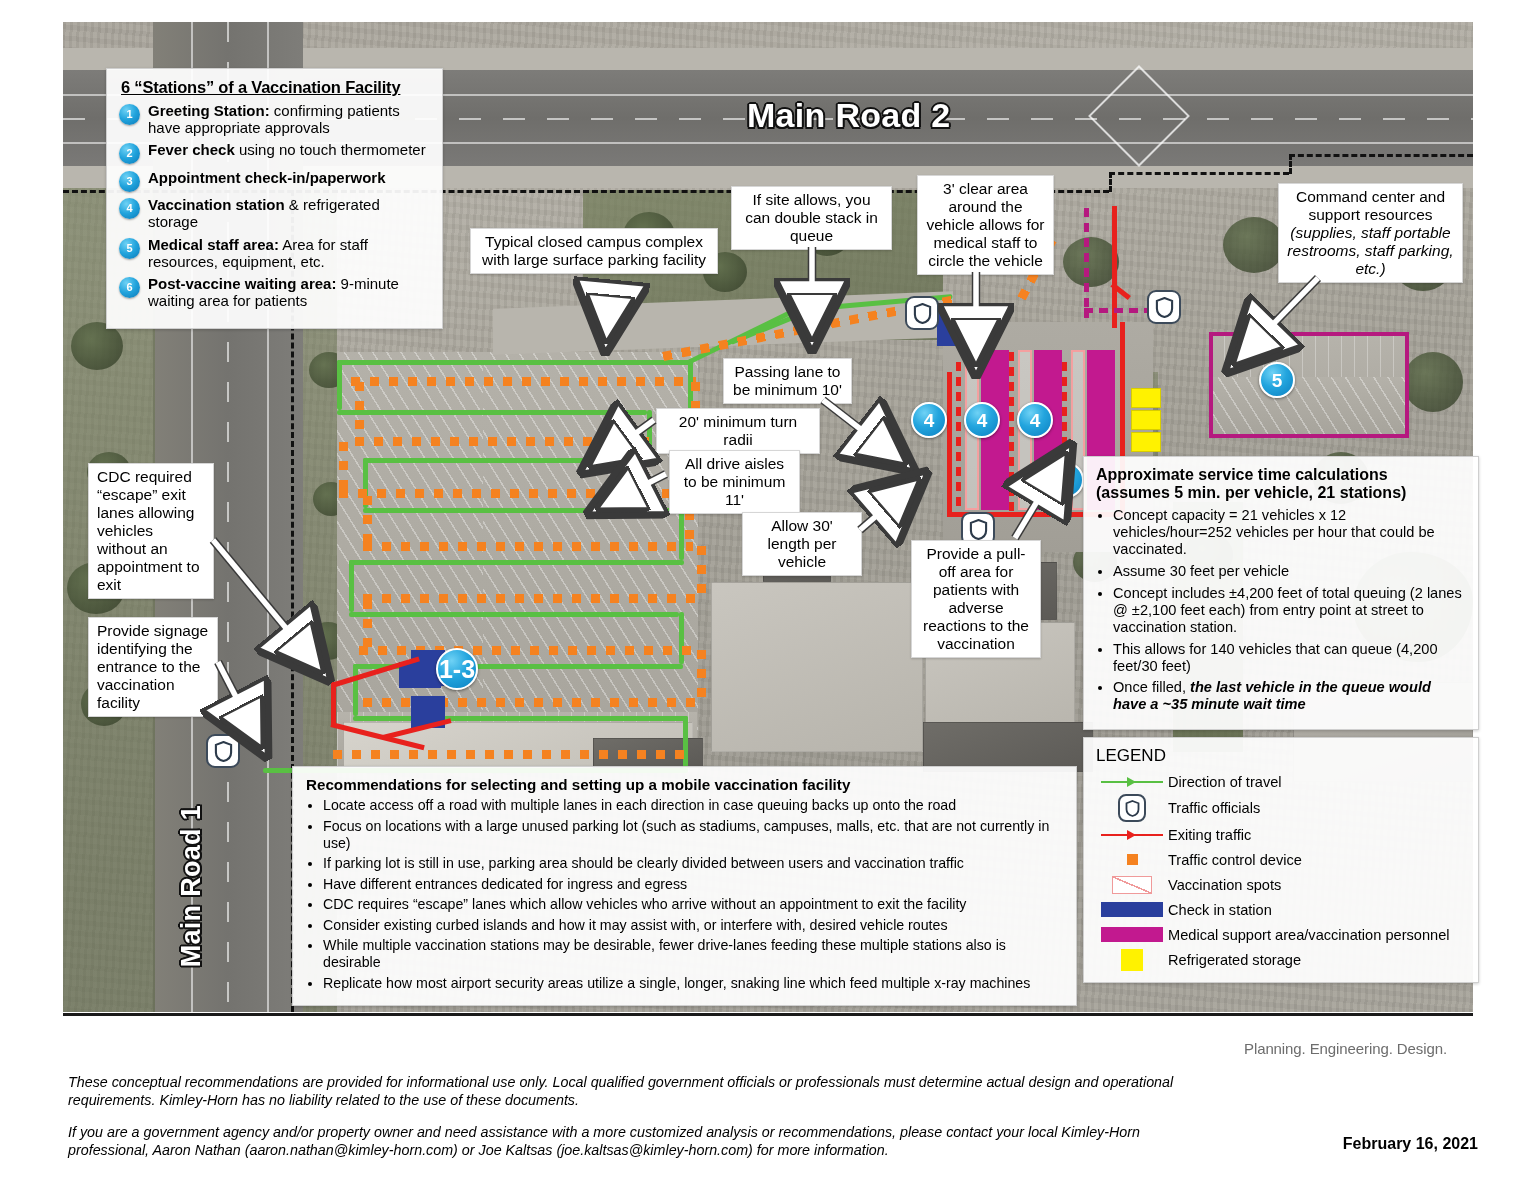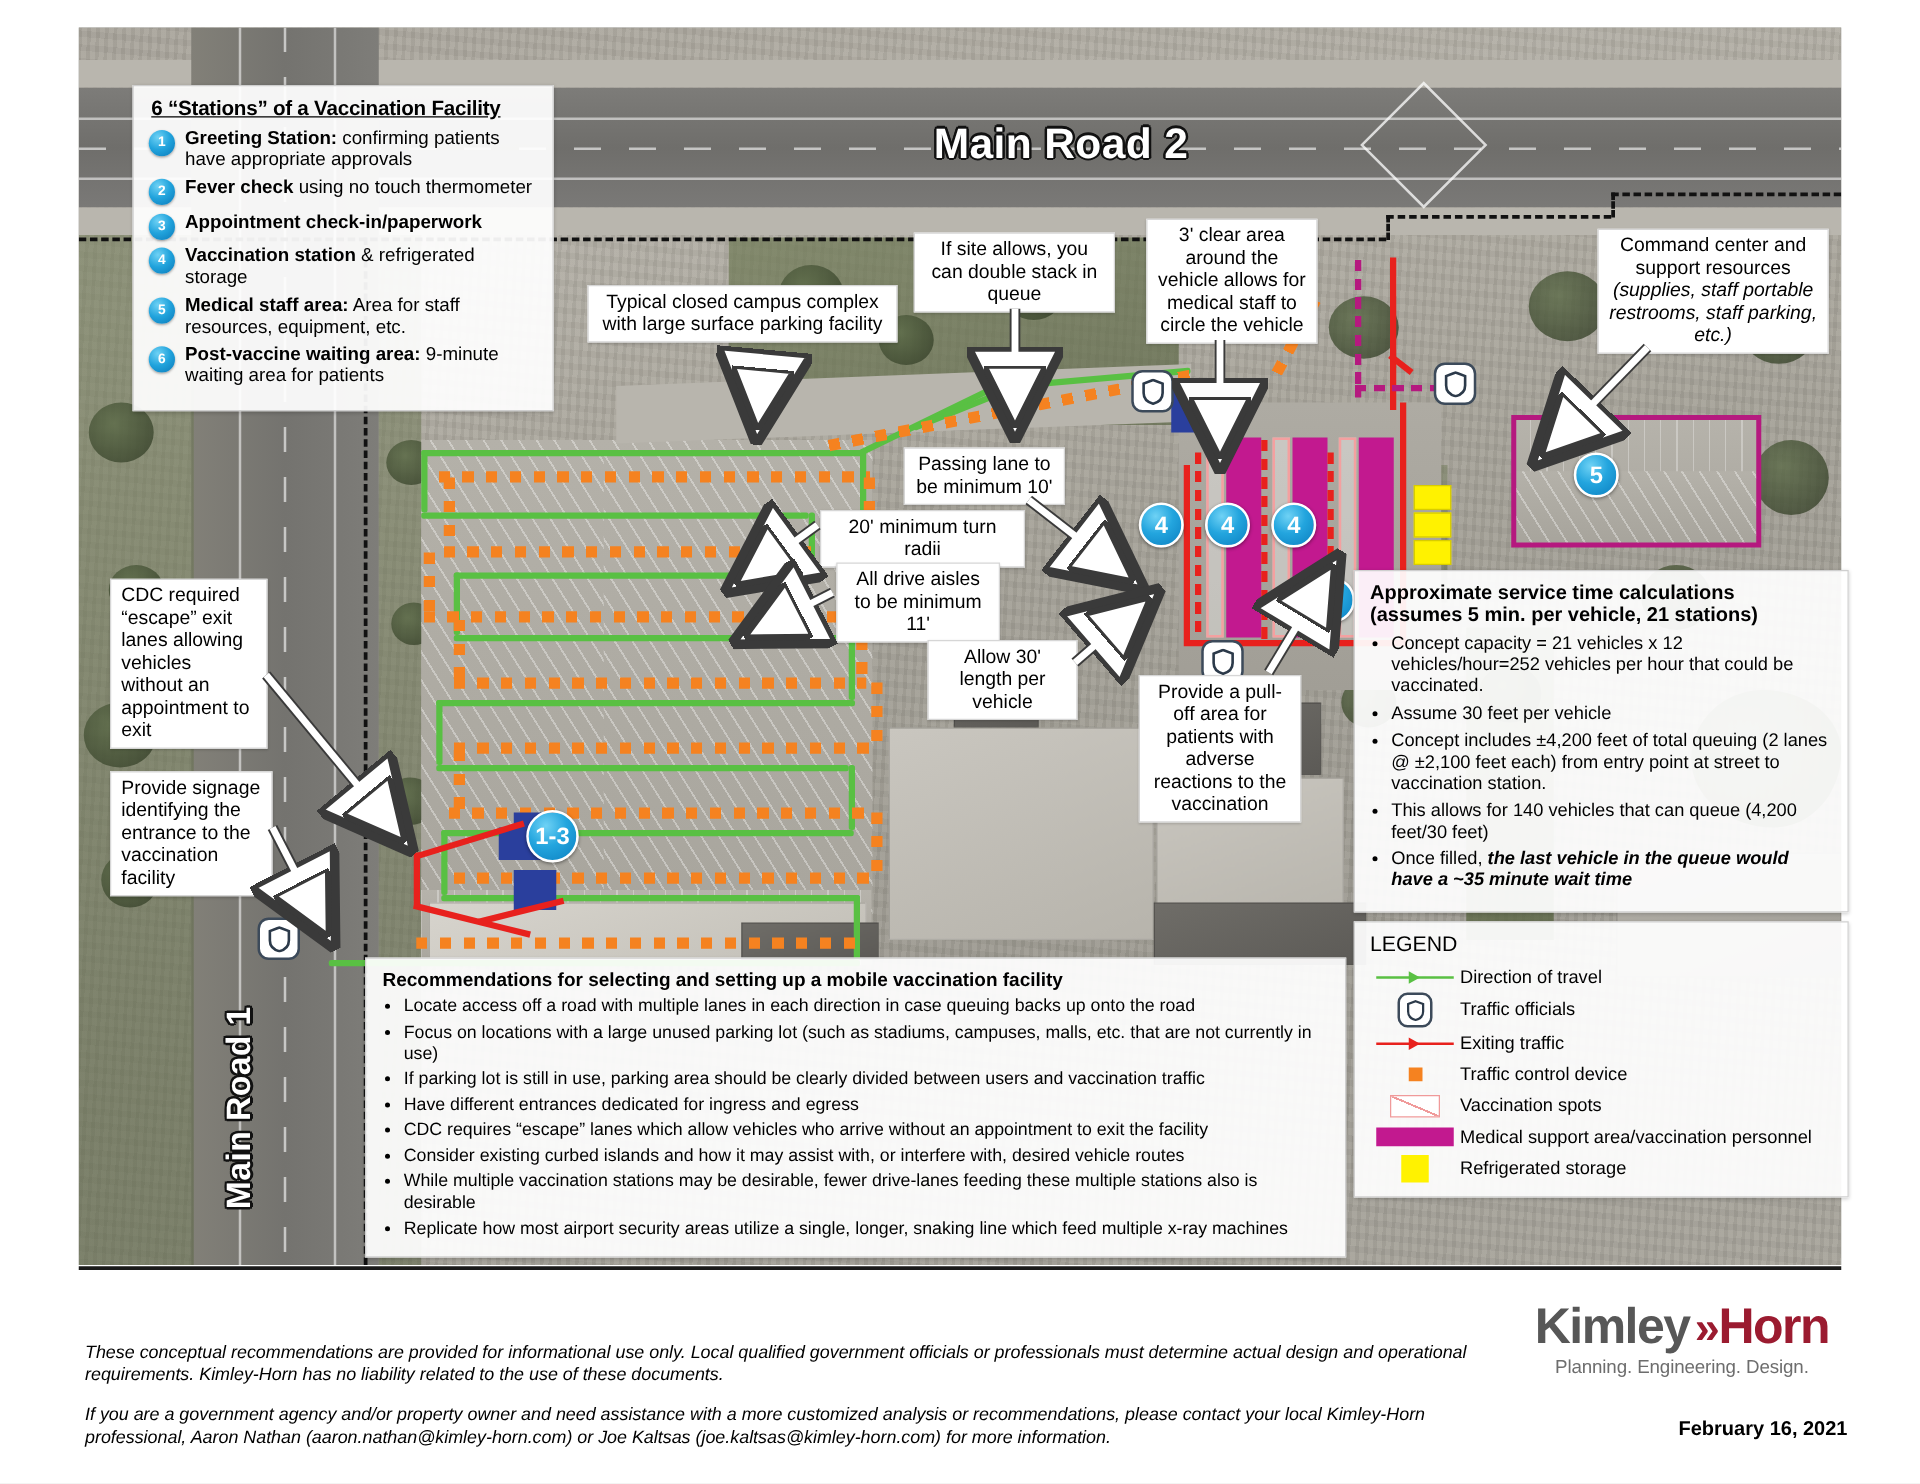--- a/index.html
+++ b/index.html
@@ -329,21 +329,21 @@
     <div class="blue-box" style="left:336px;top:640px;width:42px;height:26px;"></div>
     <div class="blue-box" style="left:348px;top:674px;width:34px;height:32px;"></div>
 
     <div class="red-path h" style="left:272px;top:660px;width:88px;transform:rotate(-17deg);transform-origin:left center;"></div>
     <div class="red-path h" style="left:268px;top:700px;width:96px;transform:rotate(14deg);transform-origin:left center;"></div>
     <div class="red-path v" style="left:268px;top:660px;height:44px;"></div>
     <div class="red-path h" style="left:320px;top:713px;width:70px;transform:rotate(-14deg);transform-origin:left center;"></div>
 
     <div class="magenta-outline" style="left:1146px;top:310px;width:200px;height:106px;"></div>
 
-    <div class="badge" style="left:358px;top:626px;width:42px;height:42px;font-size:19px;text-align:right;">
+    <div class="badge" style="left:373px;top:626px;width:42px;height:42px;font-size:25px;text-align:right;">
         <span>1-3</span>
       </div>
     <div class="badge" style="left:848px;top:380px;width:36px;height:36px;font-size:19px;">
         <span>4</span>
       </div>
     <div class="badge" style="left:901px;top:380px;width:36px;height:36px;font-size:19px;">
         <span>4</span>
       </div>
     <div class="badge" style="left:954px;top:380px;width:36px;height:36px;font-size:19px;">
         <span>4</span>
@@ -525,20 +525,26 @@
     <div class="lg-label">Traffic control device</div>
   </div>
 
   <div class="lg-row">
     <div class="lg-key">
         <div class="sw-vax"></div>
       </div>
     <div class="lg-label">Vaccination spots</div>
   </div>
 
+  <div class="lg-row">
+    <div class="lg-key">
+        <div class="sw-bar" style="background:#2a3f9d;"></div>
+      </div>
+    <div class="lg-label">Check in station</div>
+  </div>
 
   <div class="lg-row">
     <div class="lg-key">
         <div class="sw-bar" style="background:#c2198f;"></div>
       </div>
     <div class="lg-label">Medical support area/vaccination personnel</div>
   </div>
 
   <div class="lg-row">
     <div class="lg-key">
@@ -546,19 +552,16 @@
       </div>
     <div class="lg-label">Refrigerated storage</div>
   </div>
 </div>
 
 <div id="footer">
   <div id="footer-rule"></div>
   <div id="disc1">These conceptual recommendations are provided for informational use only. Local qualified government officials or professionals must determine actual design and operational requirements. Kimley-Horn has no liability related to the use of these documents.</div>
   <div id="disc2">If you are a government agency and/or property owner and need assistance with a more customized analysis or recommendations, please contact your local Kimley-Horn professional, Aaron Nathan (aaron.nathan@kimley-horn.com) or Joe Kaltsas (joe.kaltsas@kimley-horn.com) for more information.</div>
   <div id="logo">
-    <div id="logo-main">
-      <span id="logo-k">Kimley</span><span id="logo-chev">»</span><span id="logo-h">Horn</span>
-    </div>
     <div id="logo-tag">Planning. Engineering. Design.</div>
   </div>
   <div id="doc-date">February 16, 2021</div>
 </div>
 
 </body></html>

